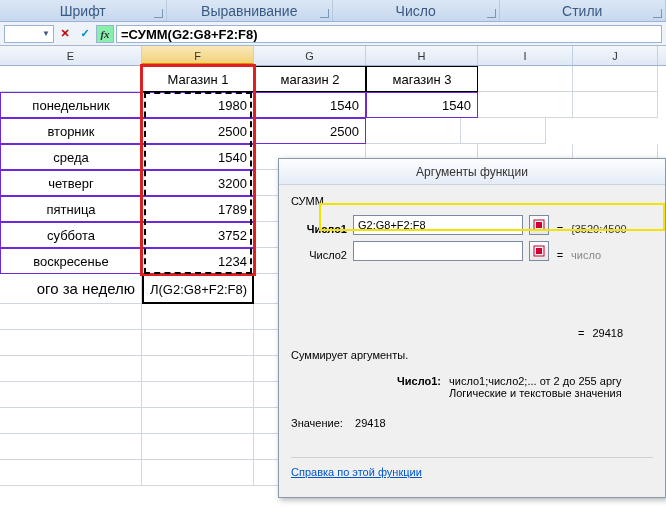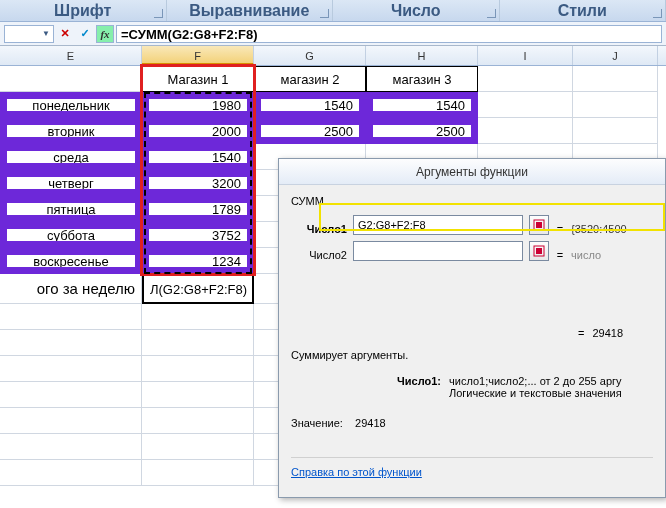--- a/index.html
+++ b/index.html
@@ -16,26 +16,25 @@
   
   .ribbon-groups {
     display: flex;
     height: 22px;
     background: linear-gradient(#dbe7f5, #c7d8ee);
     border-bottom: 1px solid #9ab3d5;
   }
   .ribbon-group {
     flex: 1;
     text-align: center;
-    font-size: 16px;
+    font-size: 14px;
     color: #3b5a82;
     border-right: 1px solid #b8cade;
     line-height: 22px;
     position: relative;
-    font-weight: bold;
   }
   .ribbon-group::after {
     content: "";
     position: absolute;
     right: 3px; bottom: 3px;
     width: 8px; height: 8px;
     border: 1px solid #7a96b8;
     border-left: none; border-top: none;
   }
   
@@ -120,21 +119,21 @@
     font-size: 13px;
     overflow: hidden;
     white-space: nowrap;
   }
   .cell.header {
     border: 1px solid #000;
     justify-content: center;
     font-weight: normal;
   }
   .cell.bordered {
-    border: 7px solid #6d28d9;
+    border: 1px solid #6d28d9;
   }
   .cell.num { justify-content: flex-end; }
   .cell.label { justify-content: center; }
   
   .cE { width: 142px; }
   .cF { width: 112px; }
   .cG { width: 112px; }
   .cH { width: 112px; }
   .cI { width: 95px; }
   .cJ { width: 85px; }
@@ -302,21 +301,20 @@
   <div class="row">
     <div class="cell cE bordered label">понедельник</div>
     <div class="cell cF bordered num">1980</div>
     <div class="cell cG bordered num">1540</div>
     <div class="cell cH bordered num">1540</div>
     <div class="cell cI"></div>
     <div class="cell cJ"></div>
   </div>
   <div class="row">
     <div class="cell cE bordered label">вторник</div>
-    <div class="cell cF bordered num">2000</div>
     <div class="cell cG bordered num">2500</div>
     <div class="cell cH bordered num">2500</div>
     <div class="cell cI"></div>
     <div class="cell cJ"></div>
   </div>
   <div class="row">
     <div class="cell cE bordered label">среда</div>
     <div class="cell cF bordered num">1540</div>
     <div class="cell cG"></div>
     <div class="cell cH"></div>

